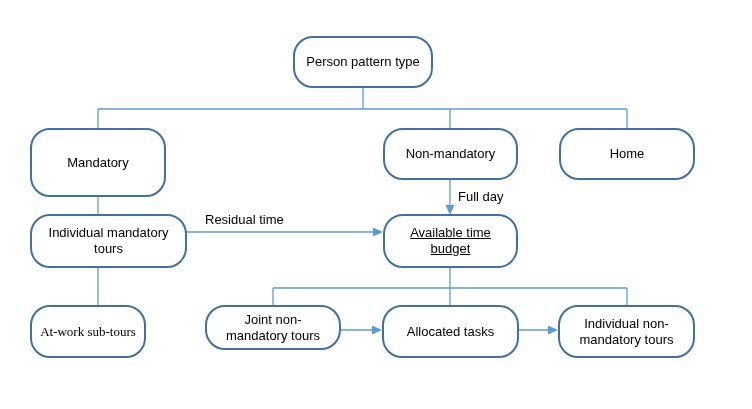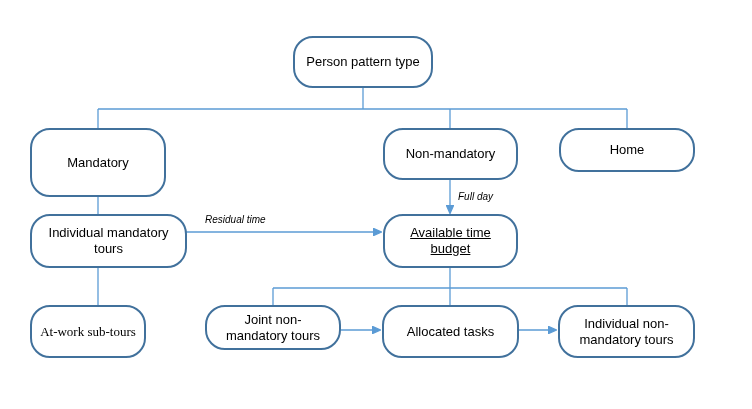--- a/index.html
+++ b/index.html
@@ -27,25 +27,24 @@
     display:flex;
     align-items:center;
     justify-content:center;
     text-align:center;
     font-size:13px;
     line-height:16px;
     padding:4px 8px;
   }
   .edge-label{
     position:absolute;
-    font-size:10px;
+    font-size:13px;
     line-height:14px;
     color:var(--text-color);
     white-space:nowrap;
-    font-style:italic;
   }
   .edge-label.centered{text-align:left;}
 </style>
 </head>
 <body>
 
 <div class="canvas">
 
   <svg class="connector-layer" width="752" height="409" viewBox="0 0 752 409" fill="none" stroke="#5B9BD5" stroke-width="1.3">
     <defs>
@@ -82,21 +81,21 @@
   </div>
 
   <div class="node" style="left:30px;top:128px;width:136px;height:69px;">
     <span>Mandatory</span>
   </div>
 
   <div class="node" style="left:383px;top:128px;width:135px;height:52px;">
     <span>Non-mandatory</span>
   </div>
 
-  <div class="node" style="left:559px;top:128px;width:136px;height:44px;">
+  <div class="node" style="left:559px;top:128px;width:136px;height:52px;">
     <span>Home</span>
   </div>
 
   <div class="node" style="left:30px;top:214px;width:157px;height:54px;">
     <span>Individual mandatory tours</span>
   </div>
 
   <div class="node" style="left:383px;top:214px;width:135px;height:54px;text-decoration:underline;">
     <span>Available time budget</span>
   </div>

